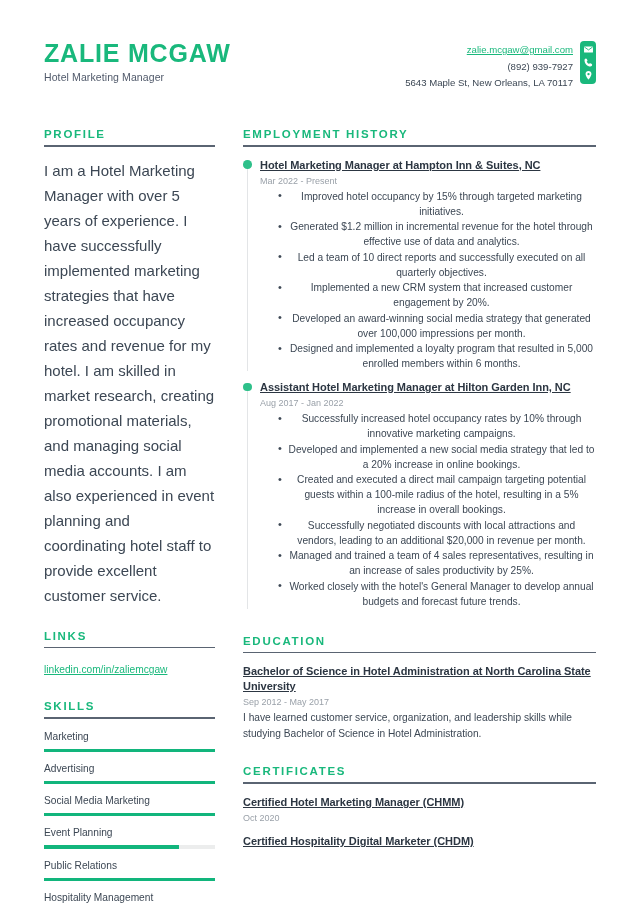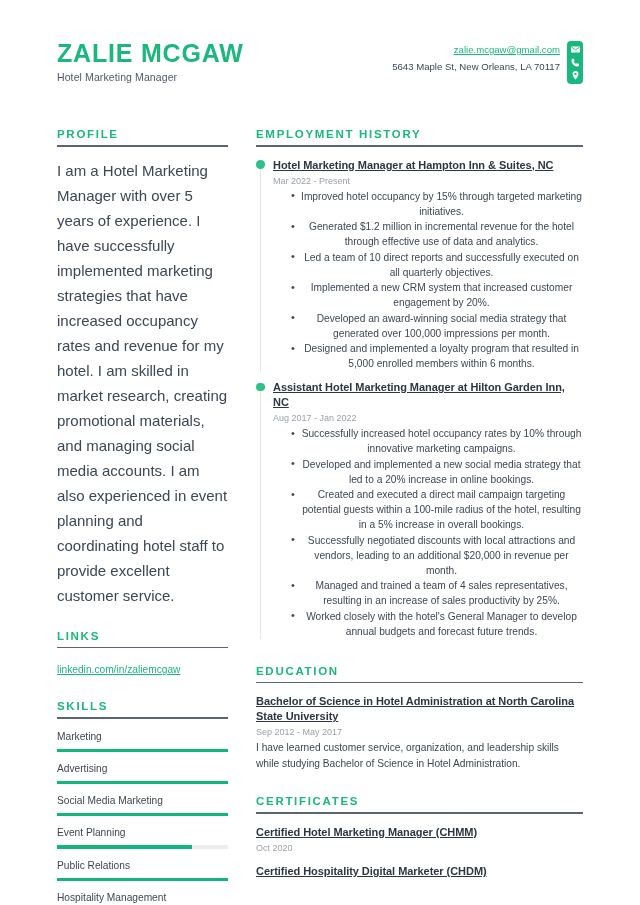--- a/index.html
+++ b/index.html
@@ -14,21 +14,21 @@
     font-family: "Liberation Sans", "DejaVu Sans", sans-serif;
     color: #3c4754;
     position: relative;
     overflow: hidden;
   }
 
   .page {
     width: 640px;
     height: 686px;
     position: relative;
-    padding: 0 57px;
+    padding: 0 44px;
   }
 
   
   .header {
     display: flex;
     justify-content: space-between;
     align-items: flex-start;
     padding-top: 36px;
     height: 96px;
   }
@@ -242,20 +242,21 @@
 
   <div class="header">
     <div class="name-block">
       <div class="name">ZALIE MCGAW</div>
       <div class="job-title">Hotel Marketing Manager</div>
     </div>
 
     <div class="contact-block">
       <div class="contact-lines">
         <a class="contact-email" href="#">zalie.mcgaw@gmail.com</a>
+        <span class="contact-line">(892) 939-7927</span>
         <span class="contact-line">5643 Maple St, New Orleans, LA 70117</span>
       </div>
       <div class="icon-bar">
         <span>
           <svg width="11" height="11" viewBox="0 0 16 16">
               <rect x="1.5" y="3.5" width="13" height="9" rx="1" fill="#fff"></rect>
               <path d="M2 4.4l6 4.2 6-4.2" stroke="#19b87c" stroke-width="1.3" fill="none"></path>
             </svg>
         </span>
         <span>

